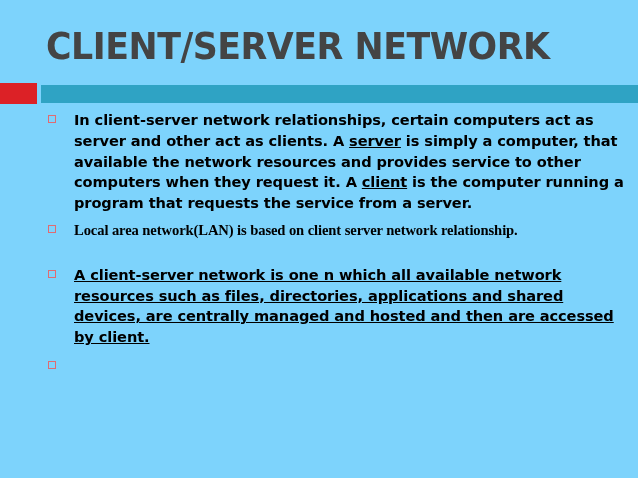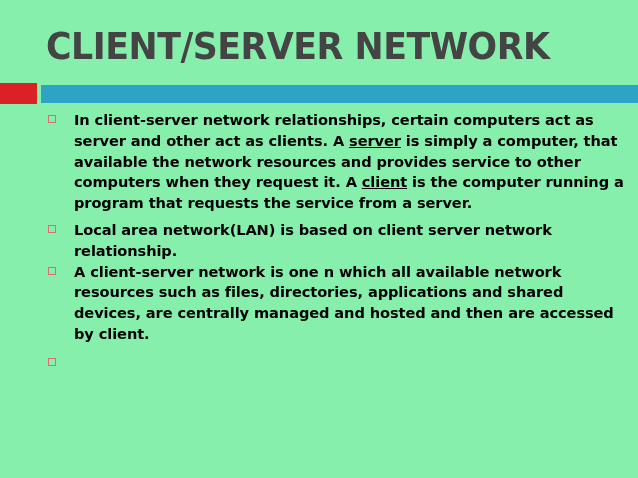--- a/index.html
+++ b/index.html
@@ -13,21 +13,21 @@
     background: #ffffff;
     font-family: "Liberation Sans", sans-serif;
     overflow: hidden;
     position: relative;
   }
 
   .slide {
     position: relative;
     width: 638px;
     height: 478px;
-    background: #86efac;
+    background: #7dd3fc;
     box-sizing: border-box;
   }
 
   
   .slide-title {
     position: absolute;
     left: 46px;
     top: 24px;
     width: 580px;
     font-family: "DejaVu Sans", sans-serif;
@@ -100,22 +100,22 @@
     background: transparent;
   }
 
   .bullet-text u {
     text-decoration: underline;
     text-underline-offset: 1px;
   }
 
   
   .bullet-item.gap-a { }
-  .bullet-item.gap-b { margin-bottom: 0; }
-  .bullet-item.gap-c { margin-bottom: 8px; }
+  .bullet-item.gap-b { margin-bottom: 24px; font-family: Liberation Serif, serif; }
+  .bullet-item.gap-c { margin-bottom: 8px; text-decoration: underline; }
 </style>
 </head>
 <body>
 
 <div class="slide">
 
   <div class="slide-title" style="color: rgb(68, 68, 68);">CLIENT/SERVER NETWORK</div>
 
   <div class="accent-row">
     <div class="accent-red" style="background: rgb(220, 33, 38);"></div>

